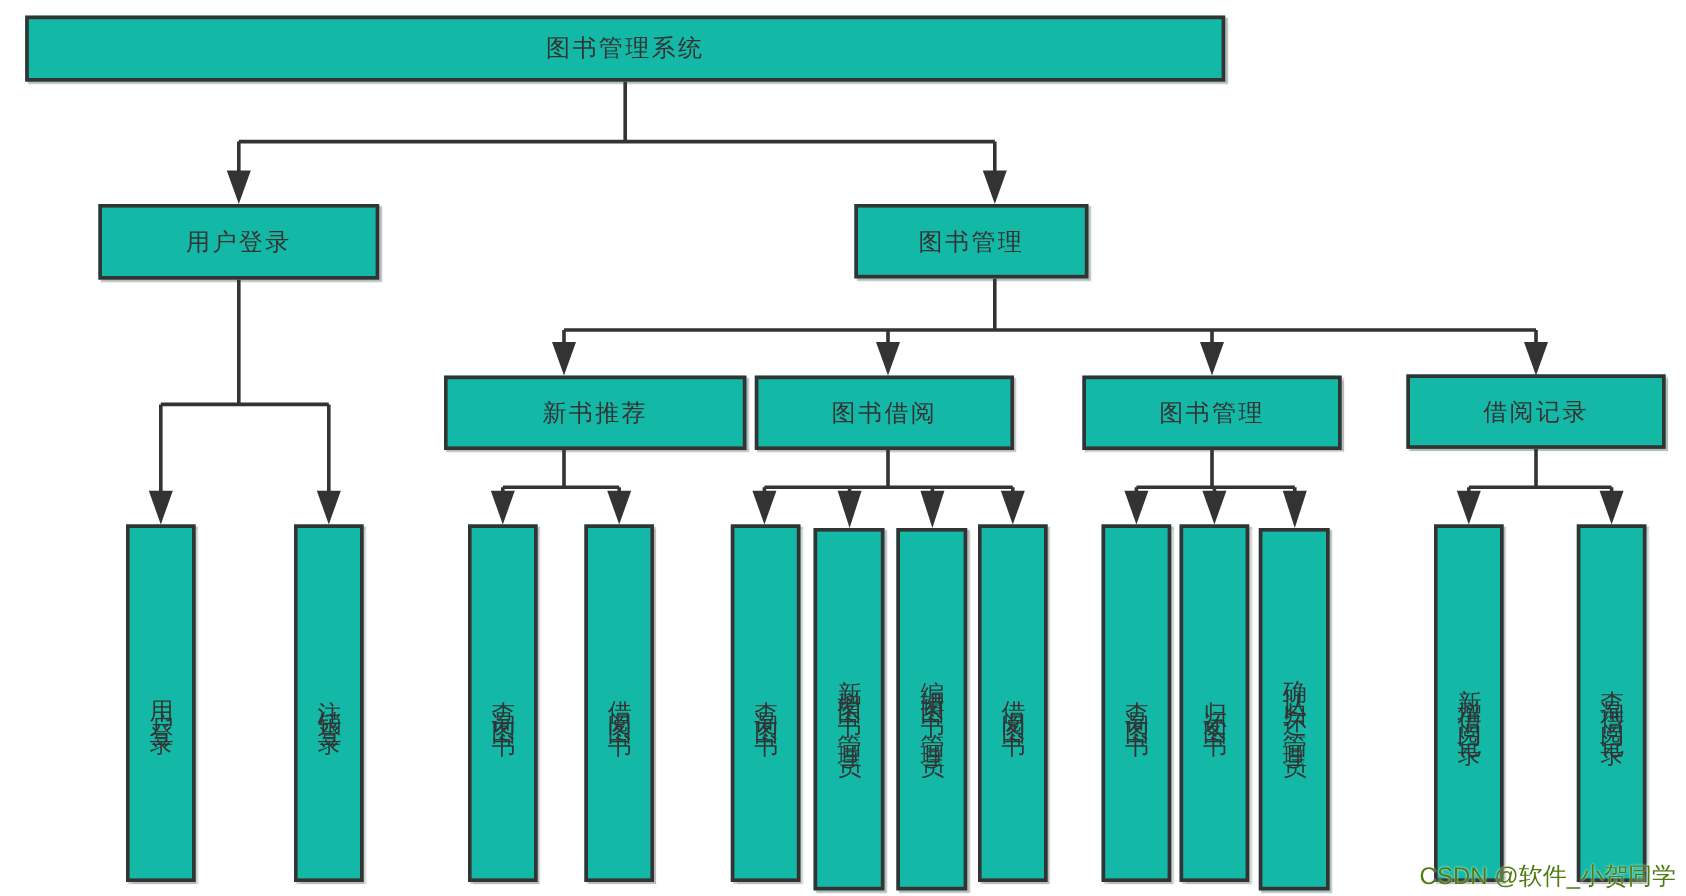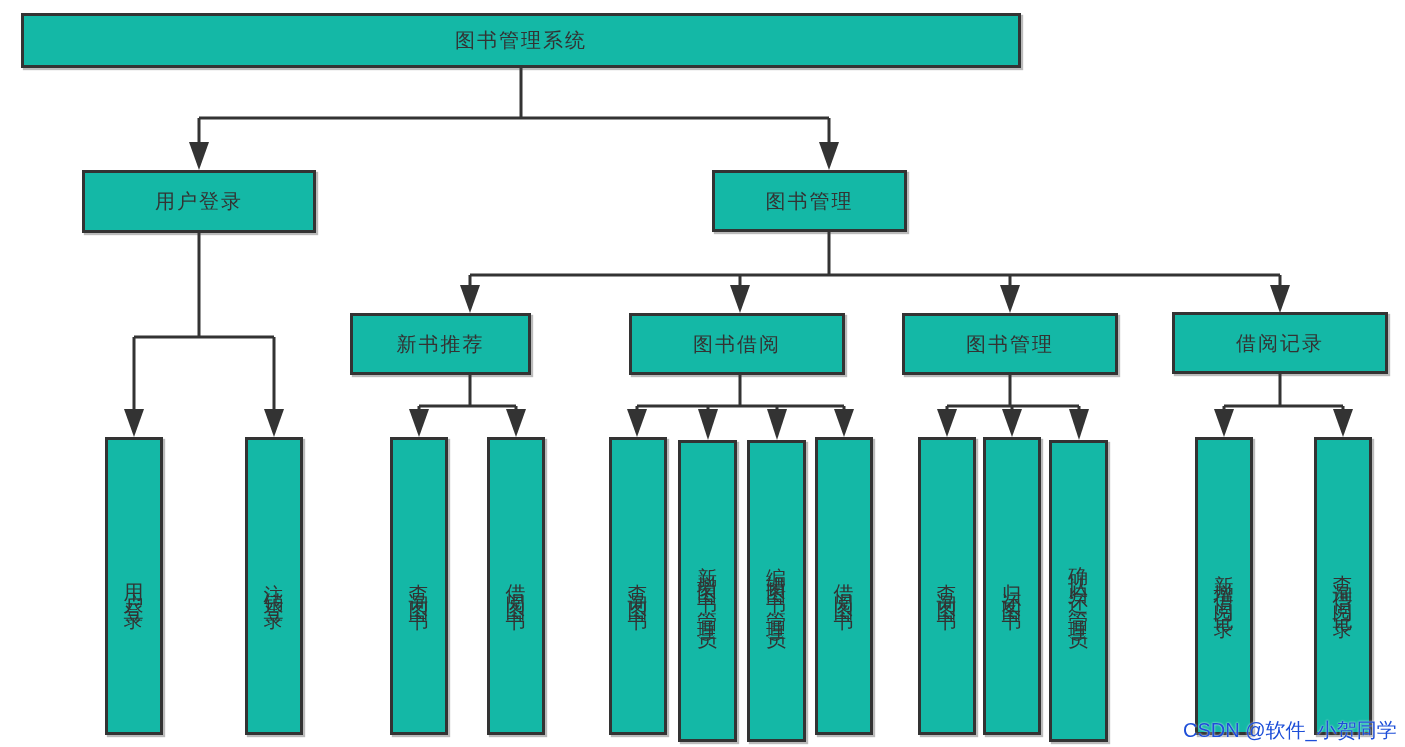--- a/index.html
+++ b/index.html
@@ -33,21 +33,21 @@
     letter-spacing:9px;
     line-height:1;
   }
   .watermark{
     position:absolute;
     left:1183px;
     top:717px;
     width:222px;
     z-index:5;
     font-size:20px;
-    color:#1d4ed8;
+    color:#4d7c0f;
     text-shadow:0 0 2px #ffffff;
     white-space:nowrap;
   }
 </style>
 </head>
 <body>
 
 <div class="canvas">
 
   <svg class="connectors" viewBox="0 0 1405 747" xmlns="http://www.w3.org/2000/svg">
@@ -112,21 +112,21 @@
       <polygon points="1214,409 1234,409 1224,437"></polygon>
       <polygon points="1333,409 1353,409 1343,437"></polygon>
     </g>
   </svg>
 
   <div class="node h" style="left:21px;top:13px;width:1000px;height:55px">图书管理系统</div>
 
   <div class="node h" style="left:82px;top:170px;width:234px;height:63px">用户登录</div>
   <div class="node h" style="left:712px;top:170px;width:195px;height:62px">图书管理</div>
 
-  <div class="node h" style="left:350px;top:313px;width:181px;height:62px">新书推荐</div>
+  <div class="node h" style="left:370px;top:313px;width:252px;height:62px">新书推荐</div>
   <div class="node h" style="left:629px;top:313px;width:216px;height:62px">图书借阅</div>
   <div class="node h" style="left:902px;top:313px;width:216px;height:62px">图书管理</div>
   <div class="node h" style="left:1172px;top:312px;width:216px;height:62px">借阅记录</div>
 
   <div class="node v" style="left:105px;top:437px;width:58px;height:298px">用户登录</div>
   <div class="node v" style="left:245px;top:437px;width:58px;height:298px">注销登录</div>
 
   <div class="node v" style="left:390px;top:437px;width:58px;height:298px">查询图书</div>
   <div class="node v" style="left:487px;top:437px;width:58px;height:298px">借阅图书</div>
 

